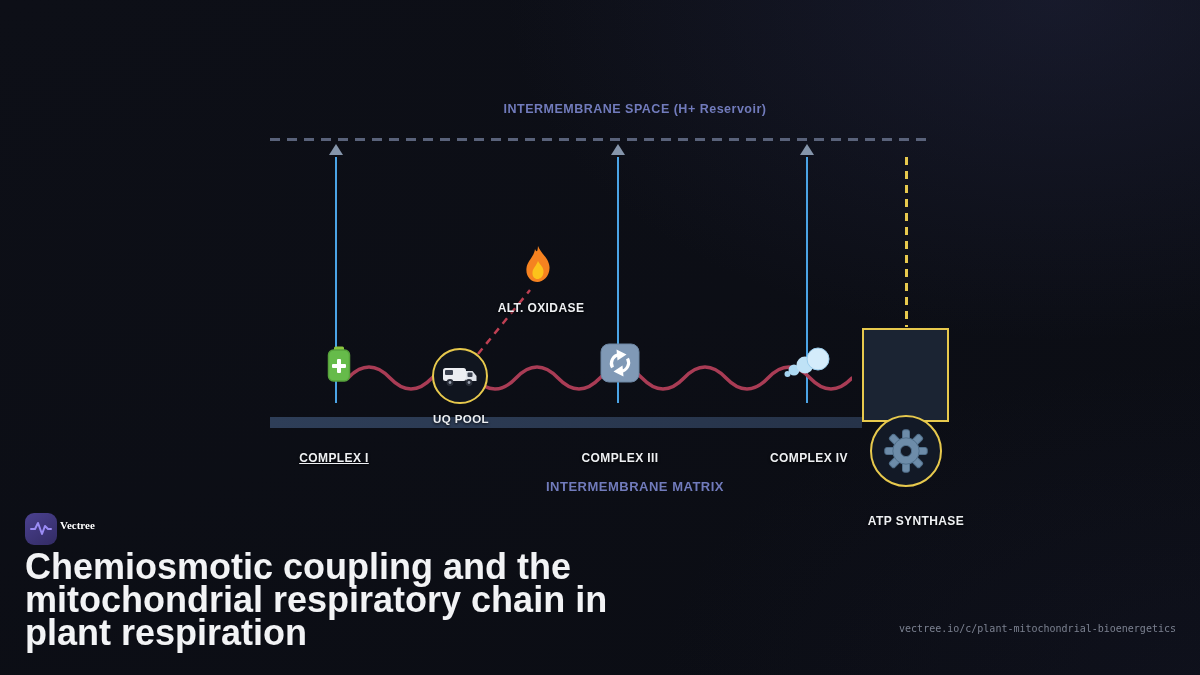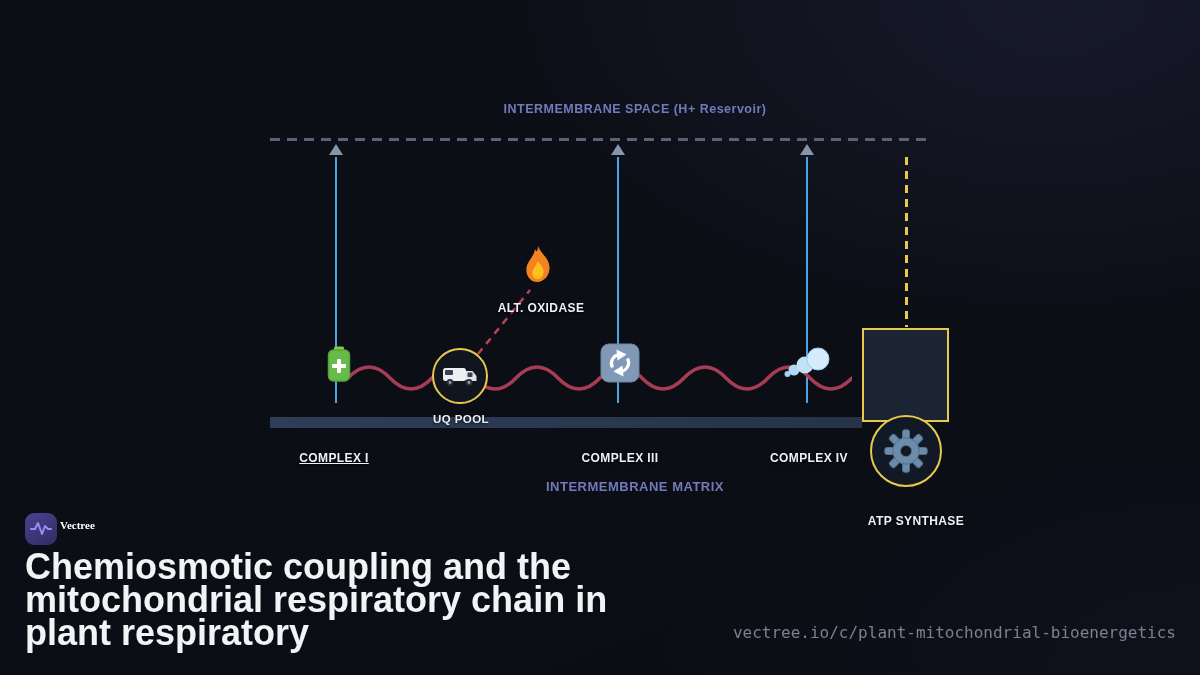--- a/index.html
+++ b/index.html
@@ -23,21 +23,21 @@
   .uq-circle{position:absolute;left:432px;top:348px;width:56px;height:56px;border:2.5px solid #e7c94d;border-radius:50%;
     background:#10151f;display:flex;align-items:center;justify-content:center;box-sizing:border-box;}
   .atp-rect{position:absolute;left:862px;top:328px;width:87px;height:94px;border:2.5px solid #e7c94d;background:#1b2433;box-sizing:border-box;}
   .atp-circle{position:absolute;left:870px;top:415px;width:72px;height:72px;border:2.5px solid #e7c94d;border-radius:50%;
     background:#121926;display:flex;align-items:center;justify-content:center;box-sizing:border-box;}
   .logo{position:absolute;left:25px;top:513px;width:32px;height:32px;border-radius:9px;
     background:linear-gradient(145deg,#4b4190,#322b63);display:flex;align-items:center;justify-content:center;}
   .brand-name{position:absolute;left:60px;top:519px;font-family:Liberation Serif, serif;font-weight:bold;font-size:11px;color:#ffffff;}
   .heading{position:absolute;left:25px;top:550px;font-family:Liberation Sans, sans-serif;font-weight:bold;
     font-size:36px;line-height:33px;color:#f2f3f5;}
-  .url{position:absolute;right:24px;top:623px;font-family:"DejaVu Sans Mono",monospace;font-size:16px;color:#7b8190;}
+  .url{position:absolute;right:24px;top:623px;font-family:"DejaVu Sans Mono",monospace;font-size:10px;color:#7b8190;}
 </style>
 </head>
 <body>
 
 <div class="canvas">
 
   <div class="dash-h" style="left:270px;top:138px;width:658px;"></div>
 
   <div class="stem" style="left:334.8px;top:157px;height:246px;"></div>
   <div class="ahead" style="left:329px;top:144px;"></div>
@@ -128,18 +128,18 @@
   <div class="logo">
     <svg width="22" height="18" viewBox="0 0 22 18">
       <polyline points="1,9 5,9 8,3 12,14 15,6 18,9 21,9" fill="none" stroke="#9b8cf5" stroke-width="2" stroke-linecap="round" stroke-linejoin="round"></polyline>
     </svg>
   </div>
   <div class="brand-name">Vectree</div>
 
   <div class="heading">
     <div>Chemiosmotic coupling and the</div>
     <div>mitochondrial respiratory chain in</div>
-    <div>plant respiratory</div>
+    <div>plant respiration</div>
   </div>
 
   <div class="url">vectree.io/c/plant-mitochondrial-bioenergetics</div>
 
 </div>
 
 </body></html>

